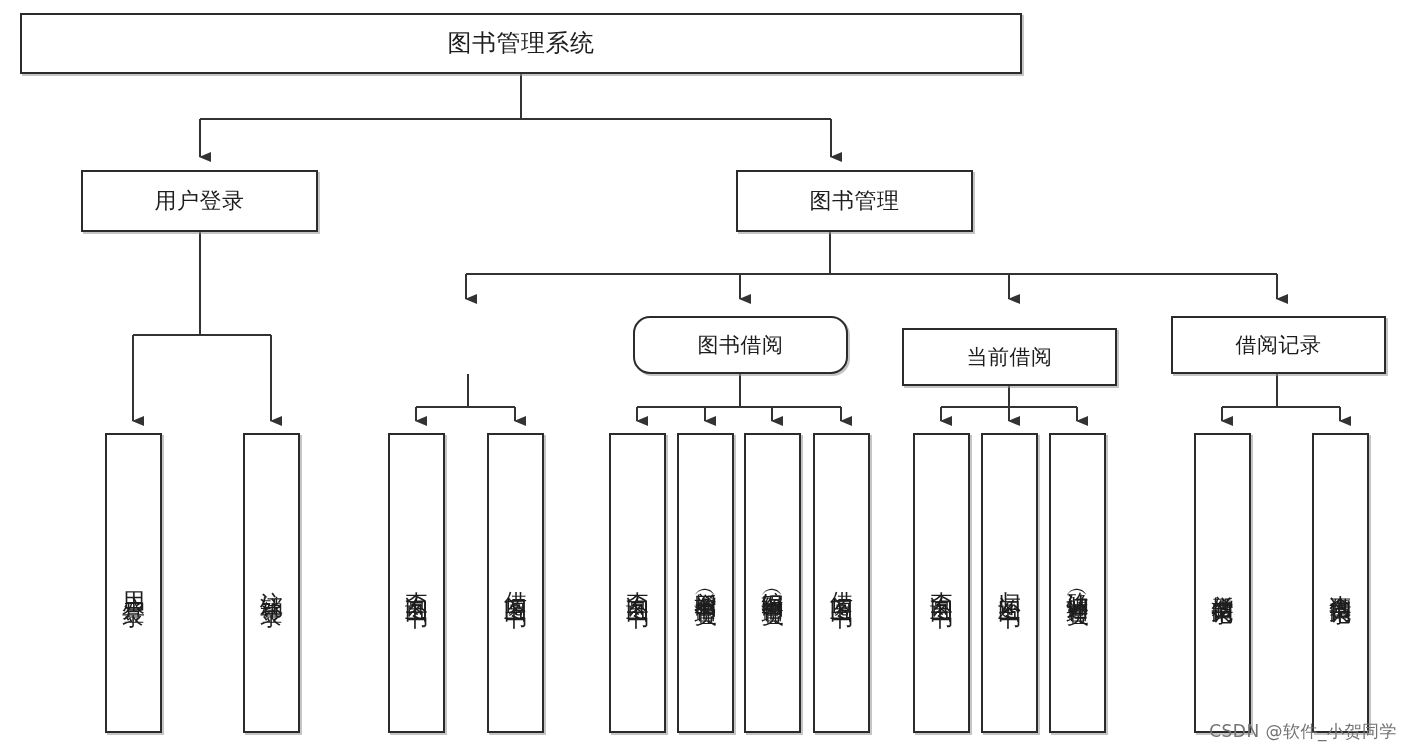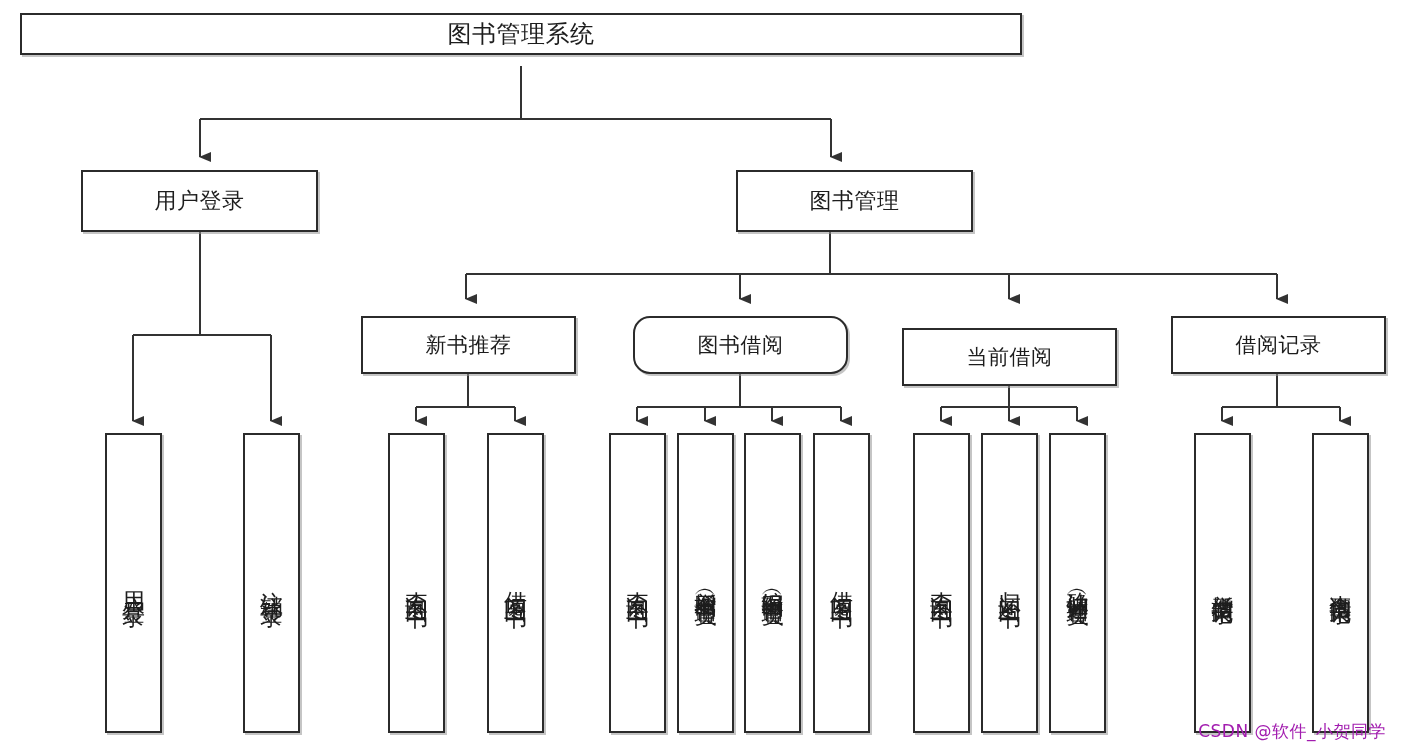--- a/index.html
+++ b/index.html
@@ -54,24 +54,24 @@
     font-size: 23px;
     letter-spacing: 5px;
     line-height: 1;
   }
   .leaf.leaf-long .node-label {
     letter-spacing: 2px;
     font-size: 22px;
   }
   .watermark {
     position: absolute;
-    right: 19px;
+    right: 8px;
     bottom: 4px;
     font-size: 17px;
-    color: #a21caf;
+    color: #737373;
     letter-spacing: 0.5px;
     white-space: nowrap;
     user-select: none;
   }
 </style>
 </head>
 <body>
 
 <div id="diagram-root">
 
@@ -118,34 +118,31 @@
       <path d="M1009,407 L1009,421" marker-end="url(#arw)"></path>
       <path d="M1077,407 L1077,421" marker-end="url(#arw)"></path>
 
       <path d="M1277,374 L1277,407"></path>
       <path d="M1222,407 L1340,407"></path>
       <path d="M1222,407 L1222,421" marker-end="url(#arw)"></path>
       <path d="M1340,407 L1340,421" marker-end="url(#arw)"></path>
     </g>
   </svg>
 
-  <div class="node-box level0" style="left:20px; top:13px; width:1002px; height:42px;">
+  <div class="node-box level0" style="left:20px; top:13px; width:1002px; height:61px;">
     <span class="node-label">图书管理系统</span>
   </div>
 
   <div class="node-box level1" style="left:81px; top:170px; width:237px; height:62px;">
     <span class="node-label">用户登录</span>
   </div>
   <div class="node-box level1" style="left:736px; top:170px; width:237px; height:62px;">
     <span class="node-label">图书管理</span>
   </div>
 
-  <div class="node-box level2" style="left:361px; top:316px; width:215px; height:58px;">
-    <span class="node-label">新书推荐</span>
-  </div>
   <div class="node-box level2" style="left:633px; top:316px; width:215px; height:58px;border-radius:17px;">
     <span class="node-label">图书借阅</span>
   </div>
   <div class="node-box level2" style="left:902px; top:316px; width:215px; height:58px;margin-top:12px;">
     <span class="node-label">当前借阅</span>
   </div>
   <div class="node-box level2" style="left:1171px; top:316px; width:215px; height:58px;">
     <span class="node-label">借阅记录</span>
   </div>
 

